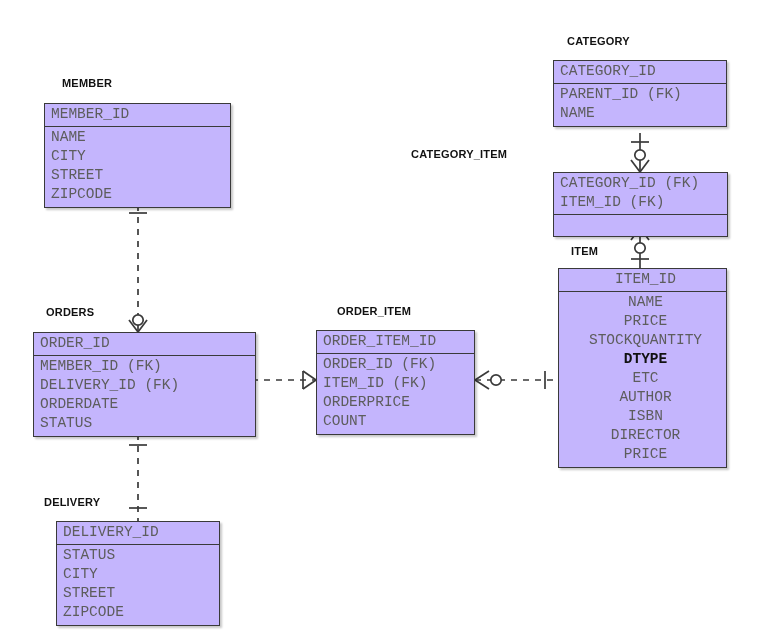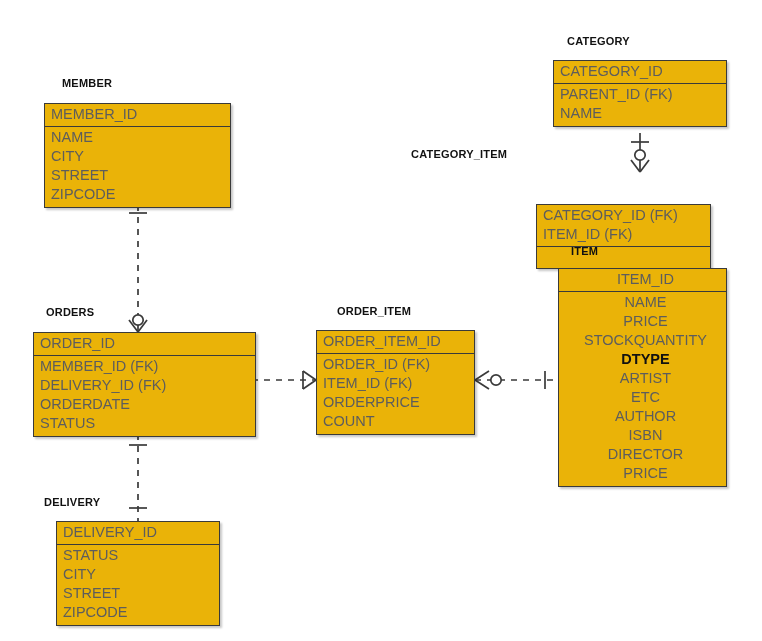--- a/index.html
+++ b/index.html
@@ -13,23 +13,24 @@
     height: 641px;
     background: #ffffff;
     font-family: "Liberation Sans", sans-serif;
     overflow: hidden;
   }
   
   .entity {
     position: absolute;
     box-sizing: border-box;
     border: 1.6px solid #3a3a3a;
-    background: #eab308;
+    background: #c4b5fd;
     box-shadow: 2px 2px 2px rgba(0,0,0,0.22);
     z-index: 5;
+    font-family: Liberation Mono, monospace;
   }
   .ent-title {
     position: absolute;
     font-size: 11px;
     font-weight: bold;
     color: #111111;
     letter-spacing: 0.2px;
     white-space: nowrap;
     z-index: 6;
   }
@@ -179,39 +180,38 @@
     <div class="key-section">
       <div class="attr">CATEGORY_ID</div>
     </div>
     <div class="body-section">
       <div class="attr">PARENT_ID (FK)</div>
       <div class="attr">NAME</div>
     </div>
   </div>
 
   <div class="ent-title" style="left:411px; top:148px;">CATEGORY_ITEM</div>
-  <div class="entity" style="left:536px; top:172px; width:175px;margin-top:32px;">
+  <div class="entity" style="left:553px; top:172px; width:175px;">
     <div class="key-section">
       <div class="attr">CATEGORY_ID (FK)</div>
       <div class="attr">ITEM_ID (FK)</div>
     </div>
     <div class="body-section empty"></div>
   </div>
 
   <div class="ent-title" style="left:571px; top:245px;">ITEM</div>
   <div class="entity" style="left:558px; top:268px; width:169px;text-align:center;">
     <div class="key-section">
       <div class="attr">ITEM_ID</div>
     </div>
     <div class="body-section">
       <div class="attr">NAME</div>
       <div class="attr">PRICE</div>
       <div class="attr">STOCKQUANTITY</div>
       <div class="attr bold">DTYPE</div>
-      <div class="attr">ARTIST</div>
       <div class="attr">ETC</div>
       <div class="attr">AUTHOR</div>
       <div class="attr">ISBN</div>
       <div class="attr">DIRECTOR</div>
       <div class="attr">PRICE</div>
     </div>
   </div>
 
 </div>
 

